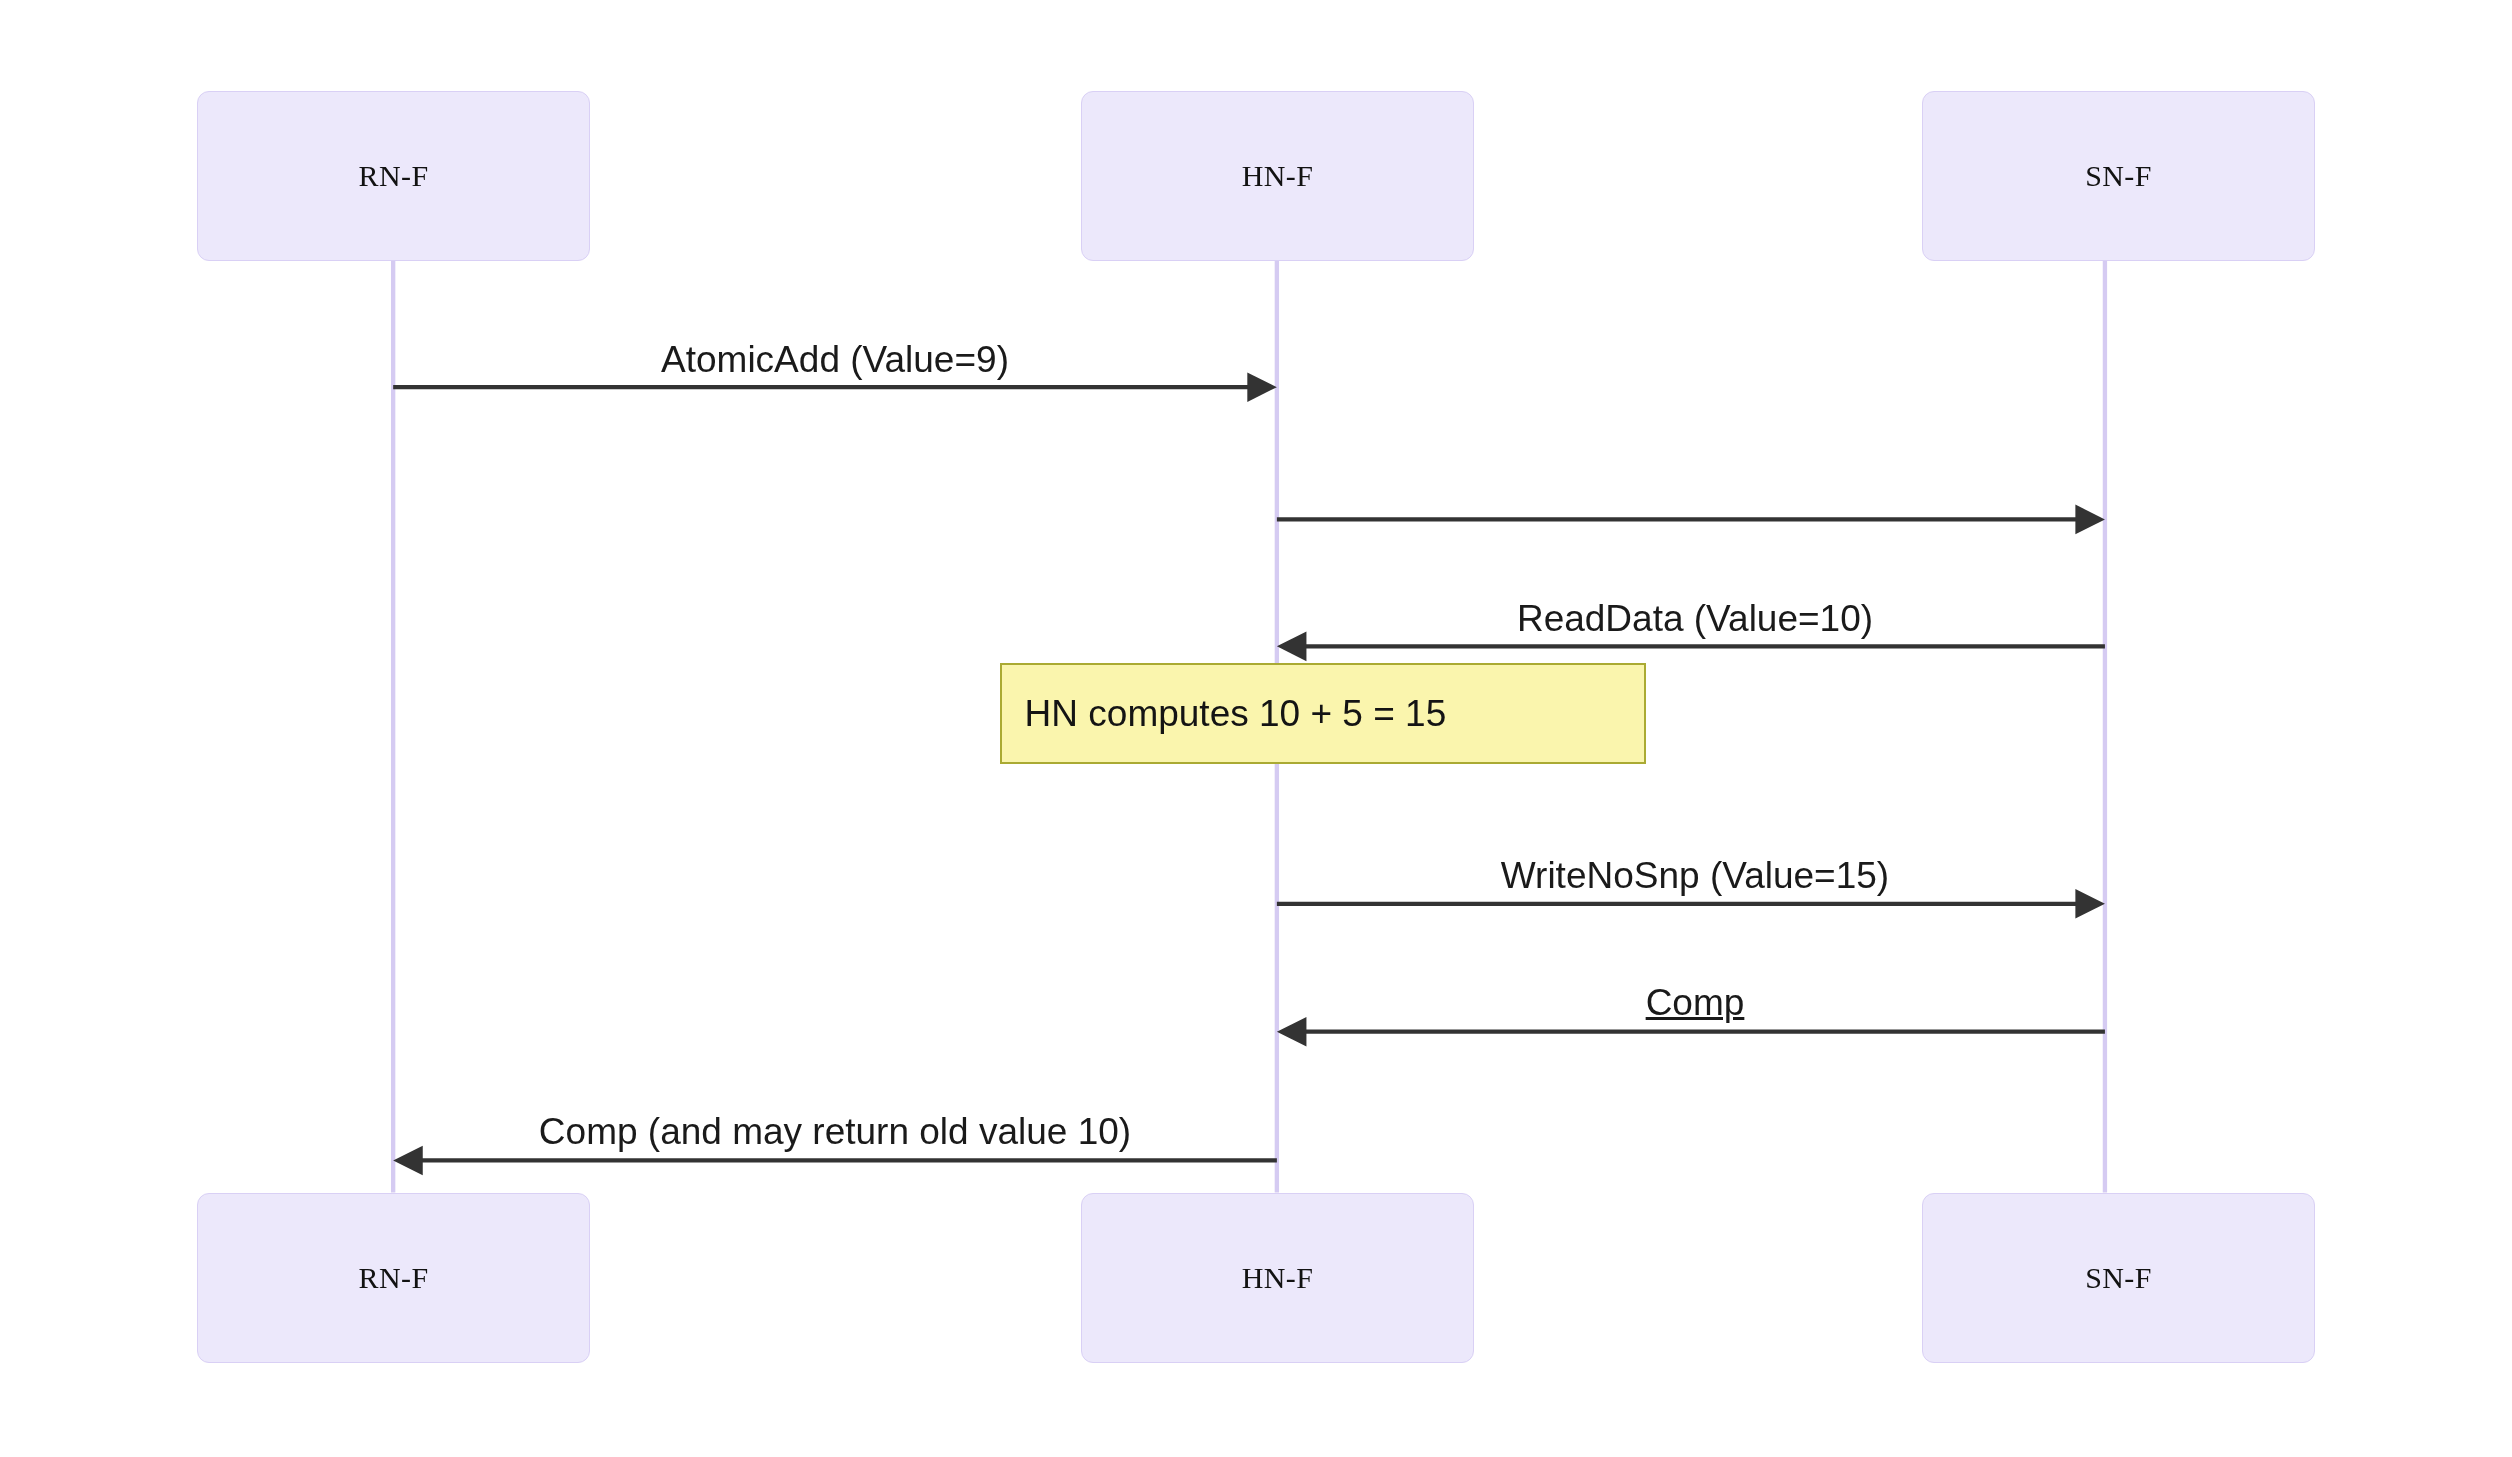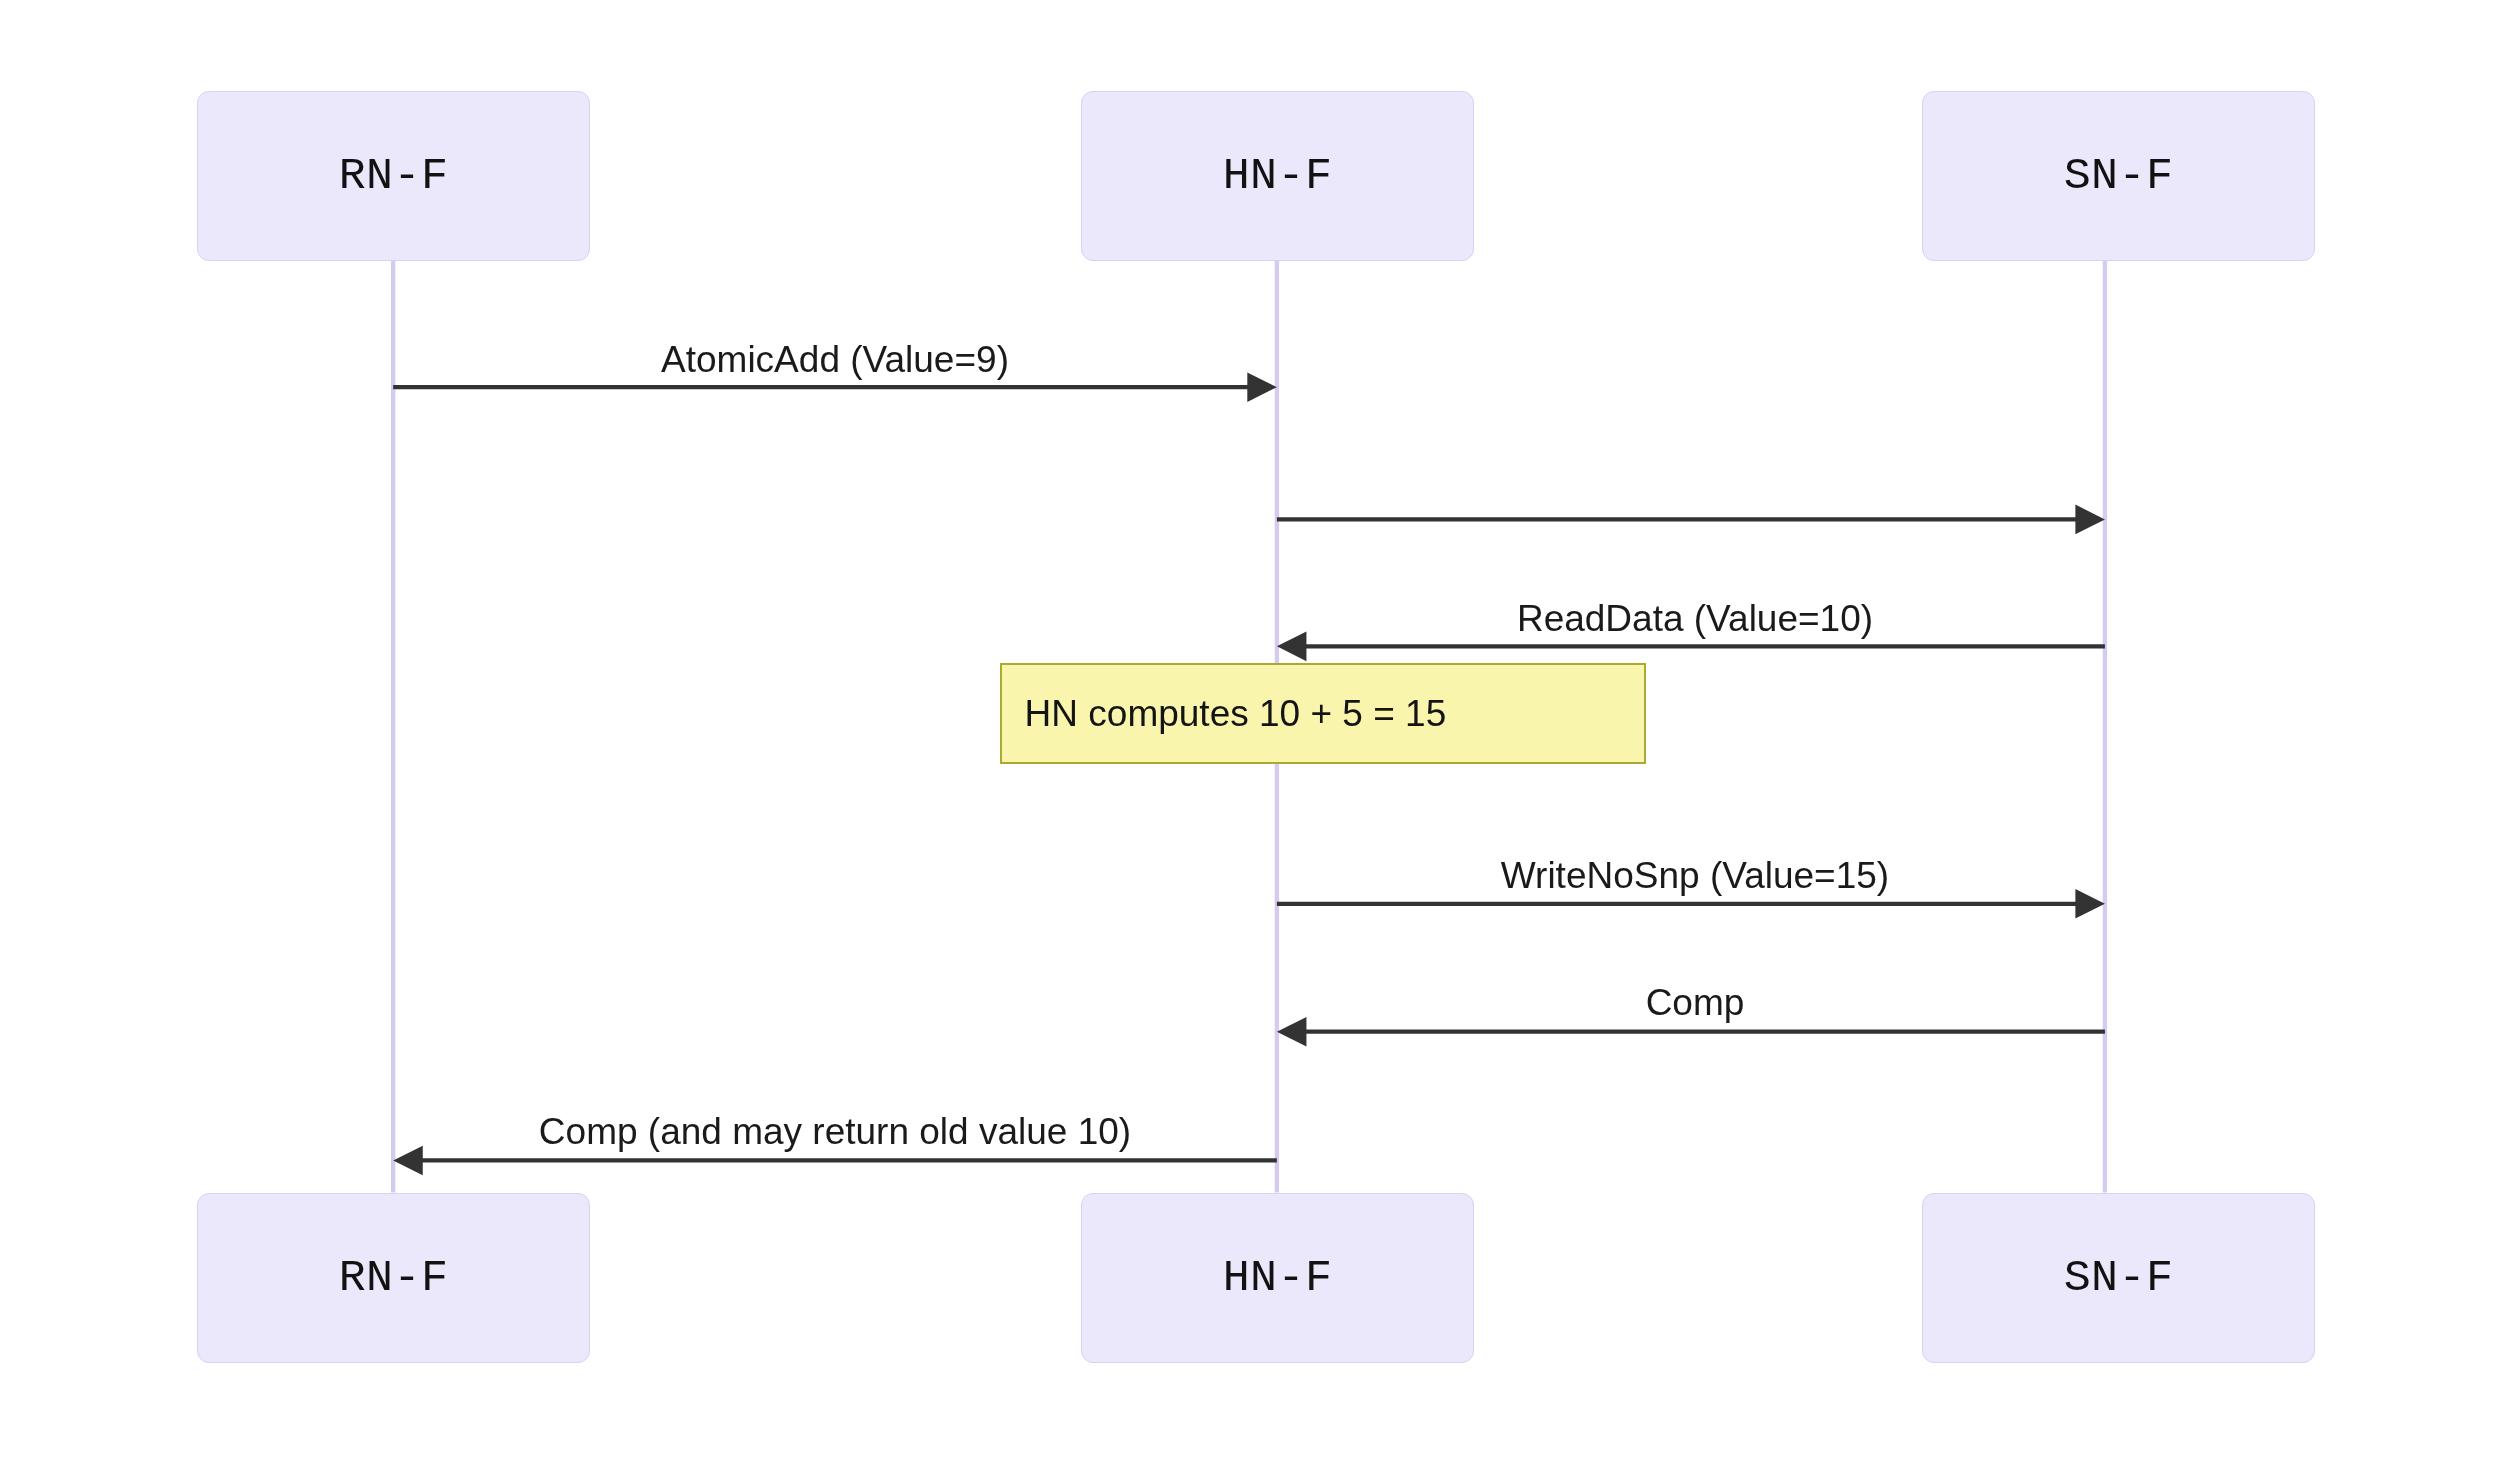--- a/index.html
+++ b/index.html
@@ -29,22 +29,22 @@
     position: absolute;
     box-sizing: border-box;
     background: #ECE8FB;
     border: 1.7px solid #D9D0F5;
     border-radius: 12px;
     display: flex;
     align-items: center;
     justify-content: center;
   }
   .actor-label {
-    font-family: Liberation Mono, monospace;
-    font-size: 45px;
+    font-family: Liberation Serif, serif;
+    font-size: 30px;
     color: #121212;
     letter-spacing: 0.4px;
     line-height: 1;
   }
   
   .note-box {
     position: absolute;
     box-sizing: border-box;
     background: #FAF5AD;
     border: 2.6px solid #AAAA33;
@@ -122,21 +122,21 @@
   <div class="actor-box" id="actor-bottom-hnf" style="left: 1081px; width: 393px; top: 1193px; height: 170px;">
     <span class="actor-label">HN-F</span>
   </div>
   <div class="actor-box" id="actor-bottom-snf" style="left: 1922px; width: 393px; top: 1193px; height: 170px;">
     <span class="actor-label">SN-F</span>
   </div>
 
   <div class="msg-label" id="msg-label-m1" style="left: 835px; top: 378px;">AtomicAdd (Value=9)</div>
   <div class="msg-label" id="msg-label-m3" style="left: 1695px; top: 637px;">ReadData (Value=10)</div>
   <div class="msg-label" id="msg-label-m4" style="left: 1695px; top: 894px;">WriteNoSnp (Value=15)</div>
-  <div class="msg-label" id="msg-label-m5" style="left: 1695px; top: 1021px;">Comp</div>
+  <div class="msg-label" id="msg-label-m5" style="left: 1695px; top: 1021px; text-decoration: underline;">Comp</div>
   <div class="msg-label" id="msg-label-m6" style="left: 835px; top: 1150px;">Comp (and may return old value 10)</div>
 
   <div class="note-box" id="note-n1" style="left: 1000px; top: 663px; width: 646px; height: 101px;">
     <span class="note-label">HN computes 10 + 5 = 15</span>
   </div>
 
 </div>
 
 
 </body></html>

